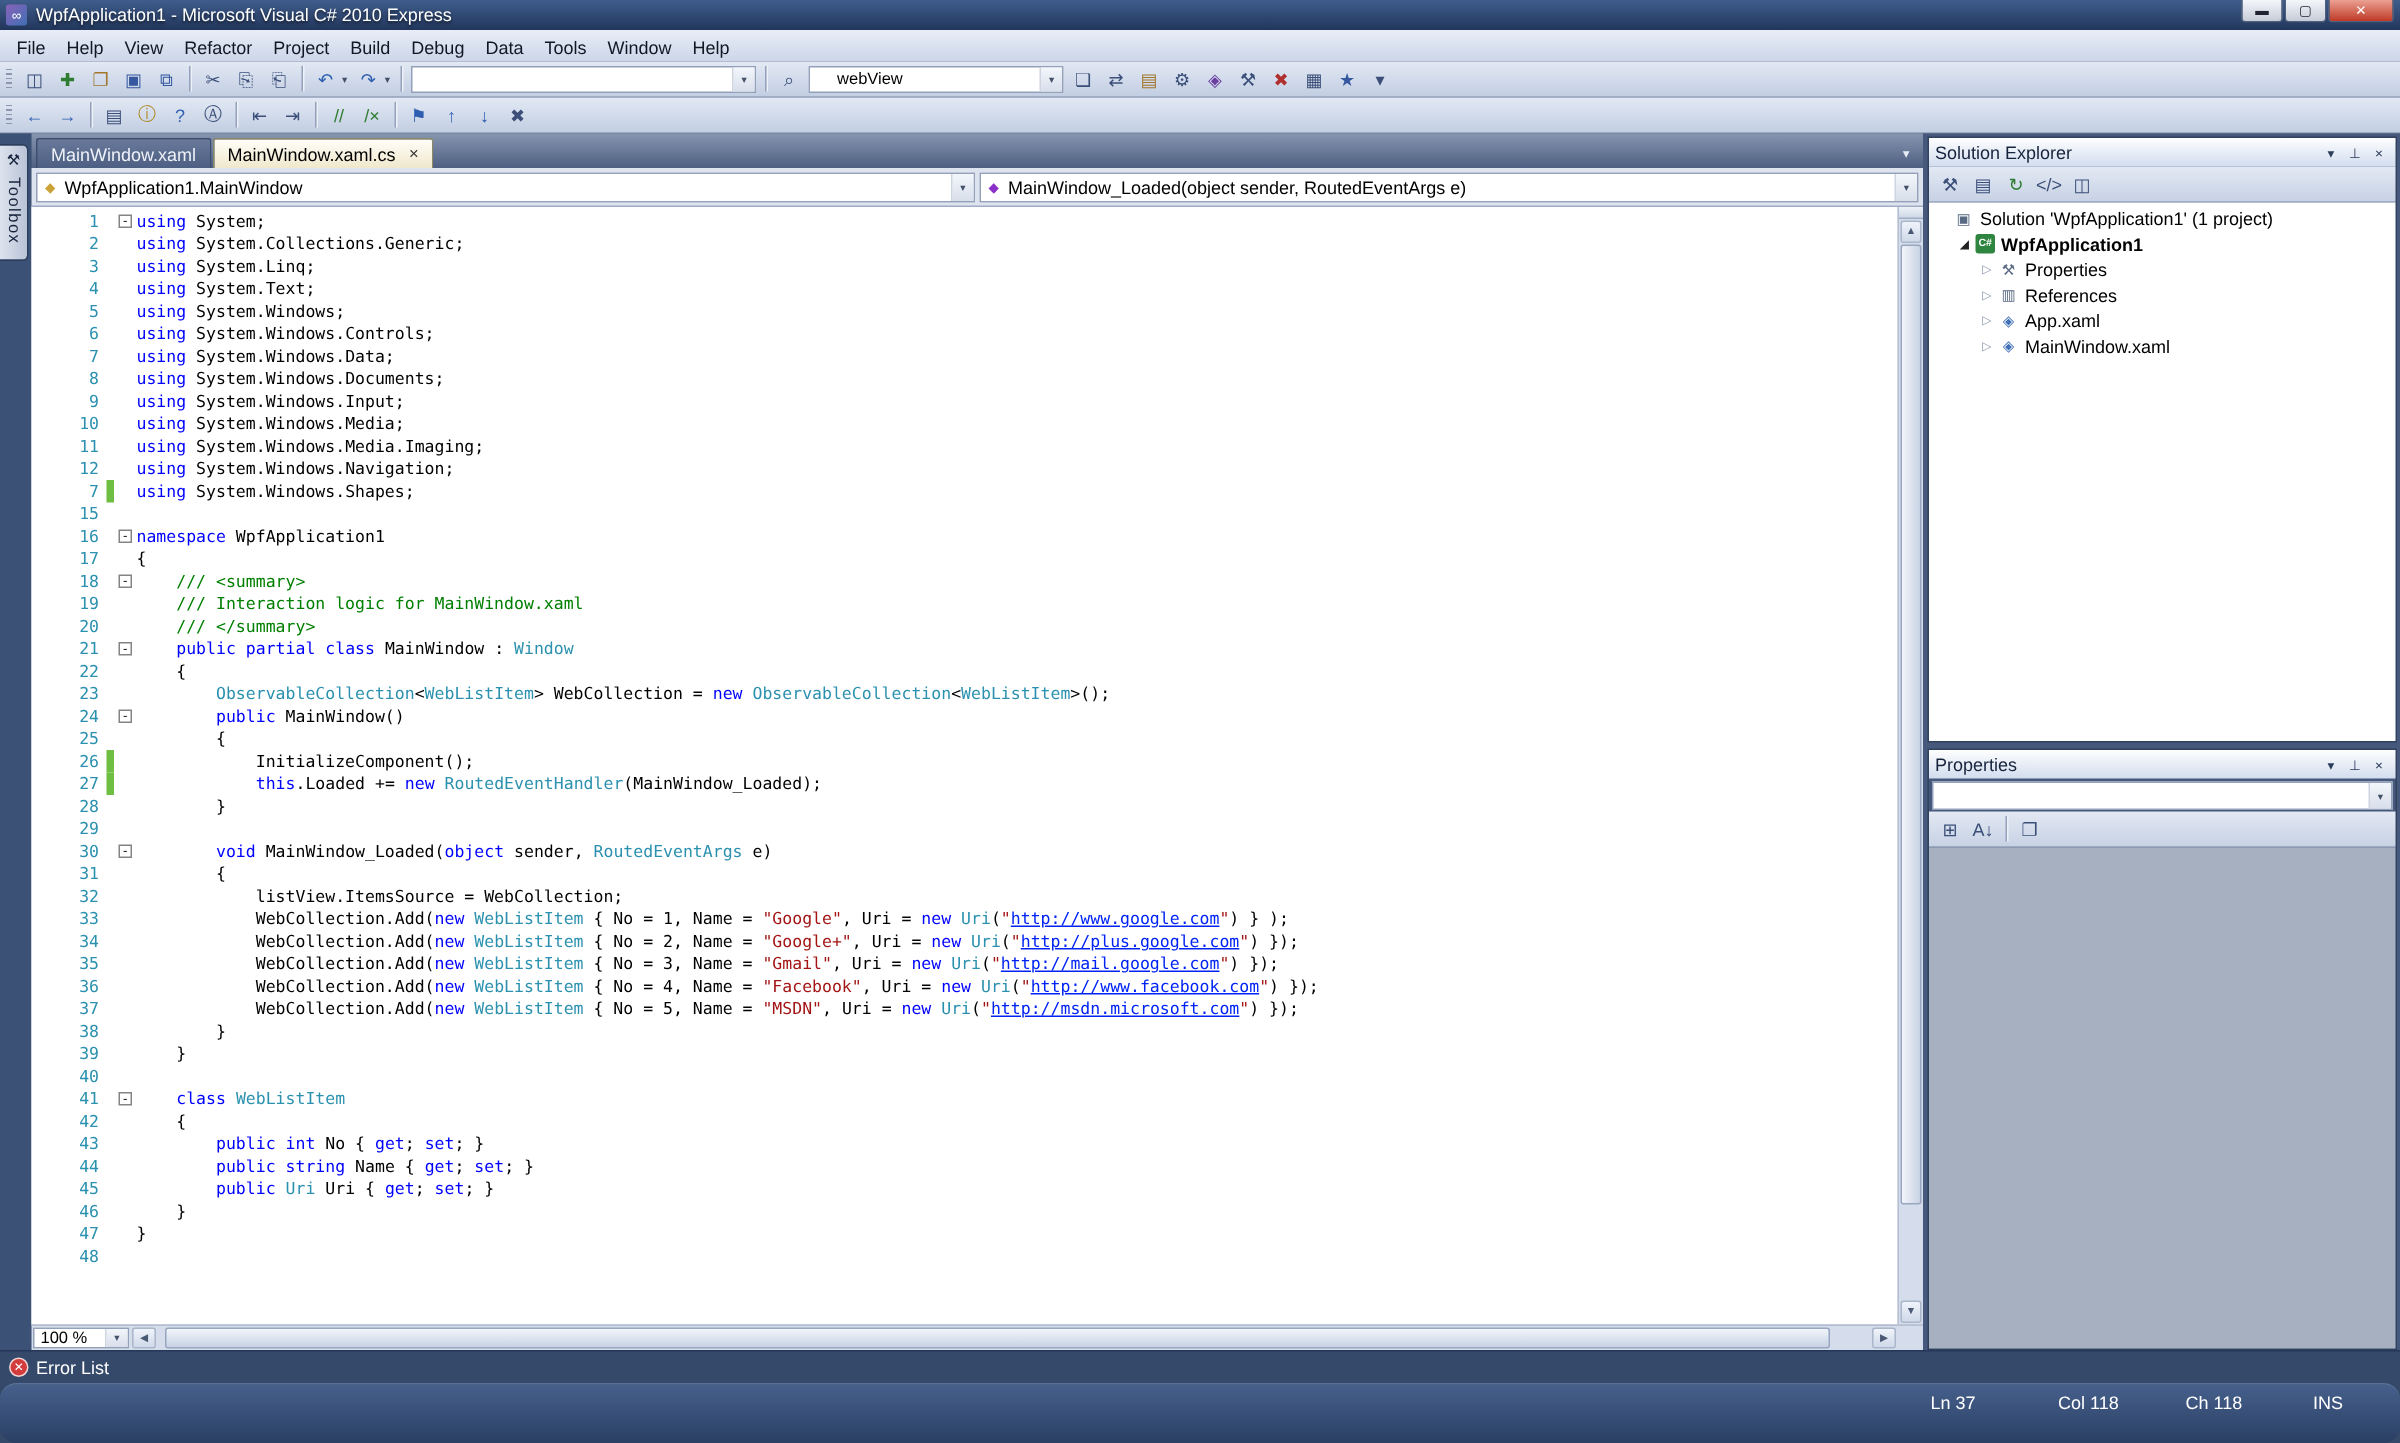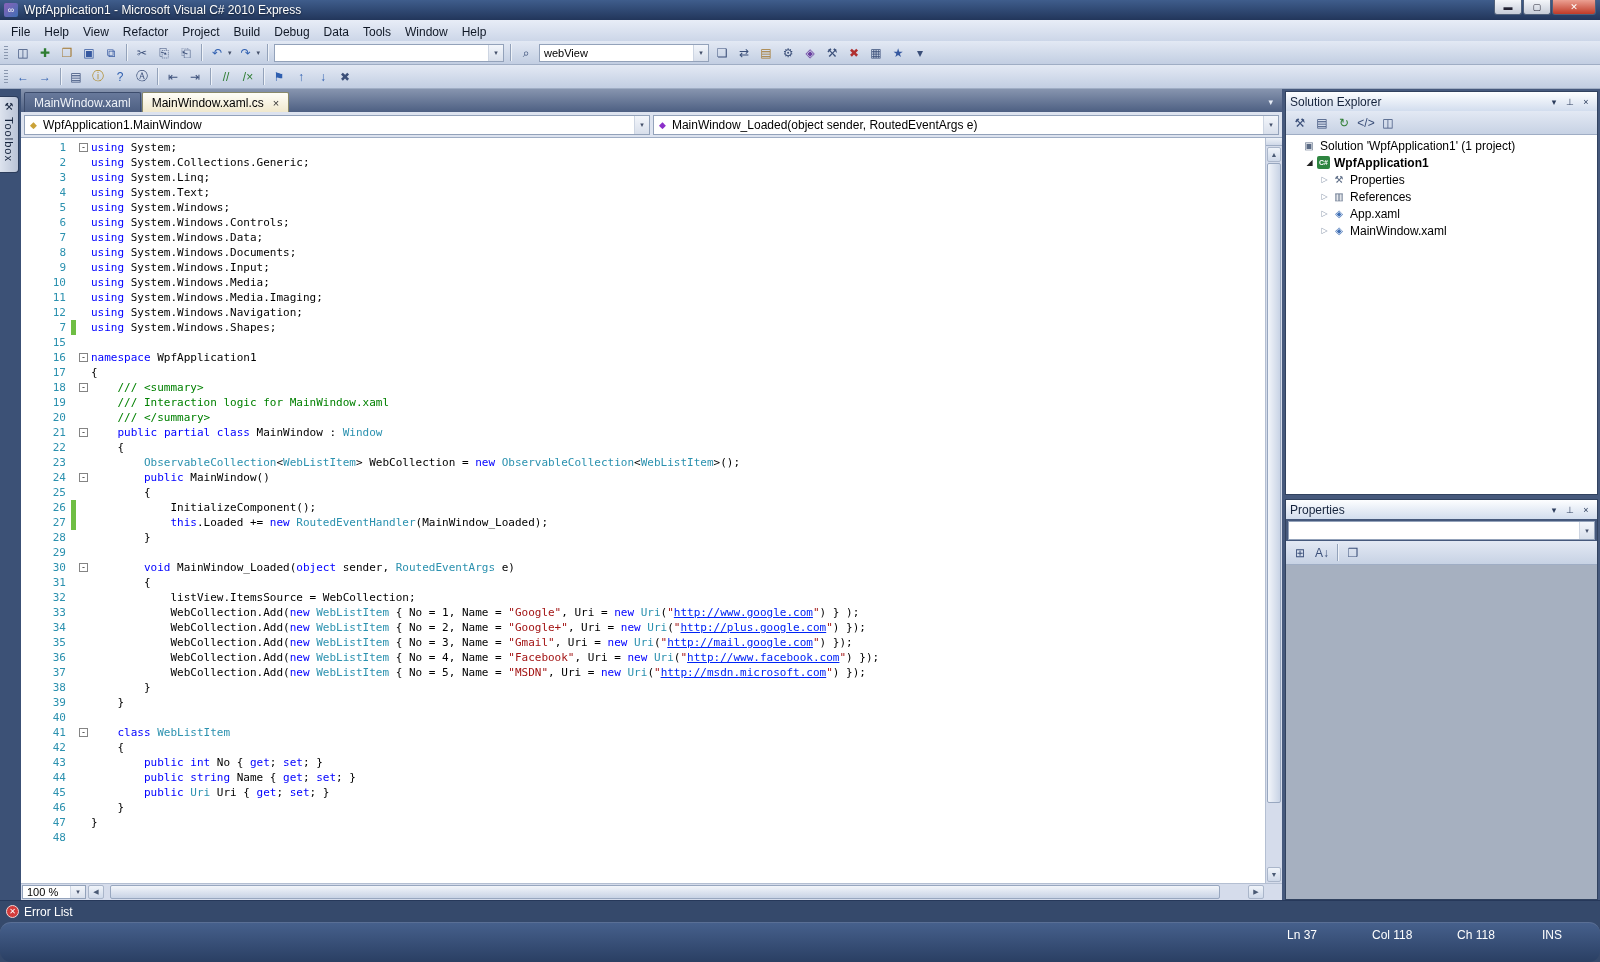--- a/index.html
+++ b/index.html
@@ -27,21 +27,21 @@
   .menu-item { padding:2px 7px; border-radius:2px; }
   .toolbar { height:24px; flex:none; background:linear-gradient(#e3e9f4,#c2cee2);
              border-bottom:1px solid #9fadc4; display:flex; align-items:center; padding-left:3px; }
   .grip { width:4px; height:14px; margin:0 4px 0 1px; flex:none;
           background:repeating-linear-gradient(#8a97ae 0 1px, transparent 1px 3px); }
   .tb-icon { width:22px; height:20px; flex:none; display:flex; align-items:center; justify-content:center;
              font-size:12px; color:#3b4f79; border-radius:2px; }
   .tb-dd { font-size:7px; color:#44506a; padding:0 3px 0 0; }
   .tb-sep { width:1px; height:17px; background:#93a2ba; margin:0 4px; box-shadow:1px 0 0 #eef2f8; flex:none; }
   .tb-combo { height:18px; background:#fff; border:1px solid #93a2ba; display:flex; align-items:center;
-              font-size:11px; padding-left:4px; color:#000; margin:0 2px; flex:none; }
+              font-size:11px; padding-left:18px; color:#000; margin:0 2px; flex:none; }
   .combo-arrow { margin-left:auto; width:15px; align-self:stretch; display:flex; align-items:center;
                  justify-content:center; font-size:7px; color:#44506a; border-left:1px solid #cdd5e2;
                  background:linear-gradient(#f3f6fb,#d8dfeb); }
 
   
   .main { flex:1; display:flex; min-height:0; }
   .left-strip { width:21px; flex:none; background:#3c5176; display:flex; flex-direction:column;
                 align-items:flex-start; padding-top:7px; }
   .toolbox-tab { width:19px; background:linear-gradient(90deg,#dde3ee,#b9c3d6);
                  border:1px solid #2c3d5c; border-left:none; border-radius:0 4px 4px 0;

